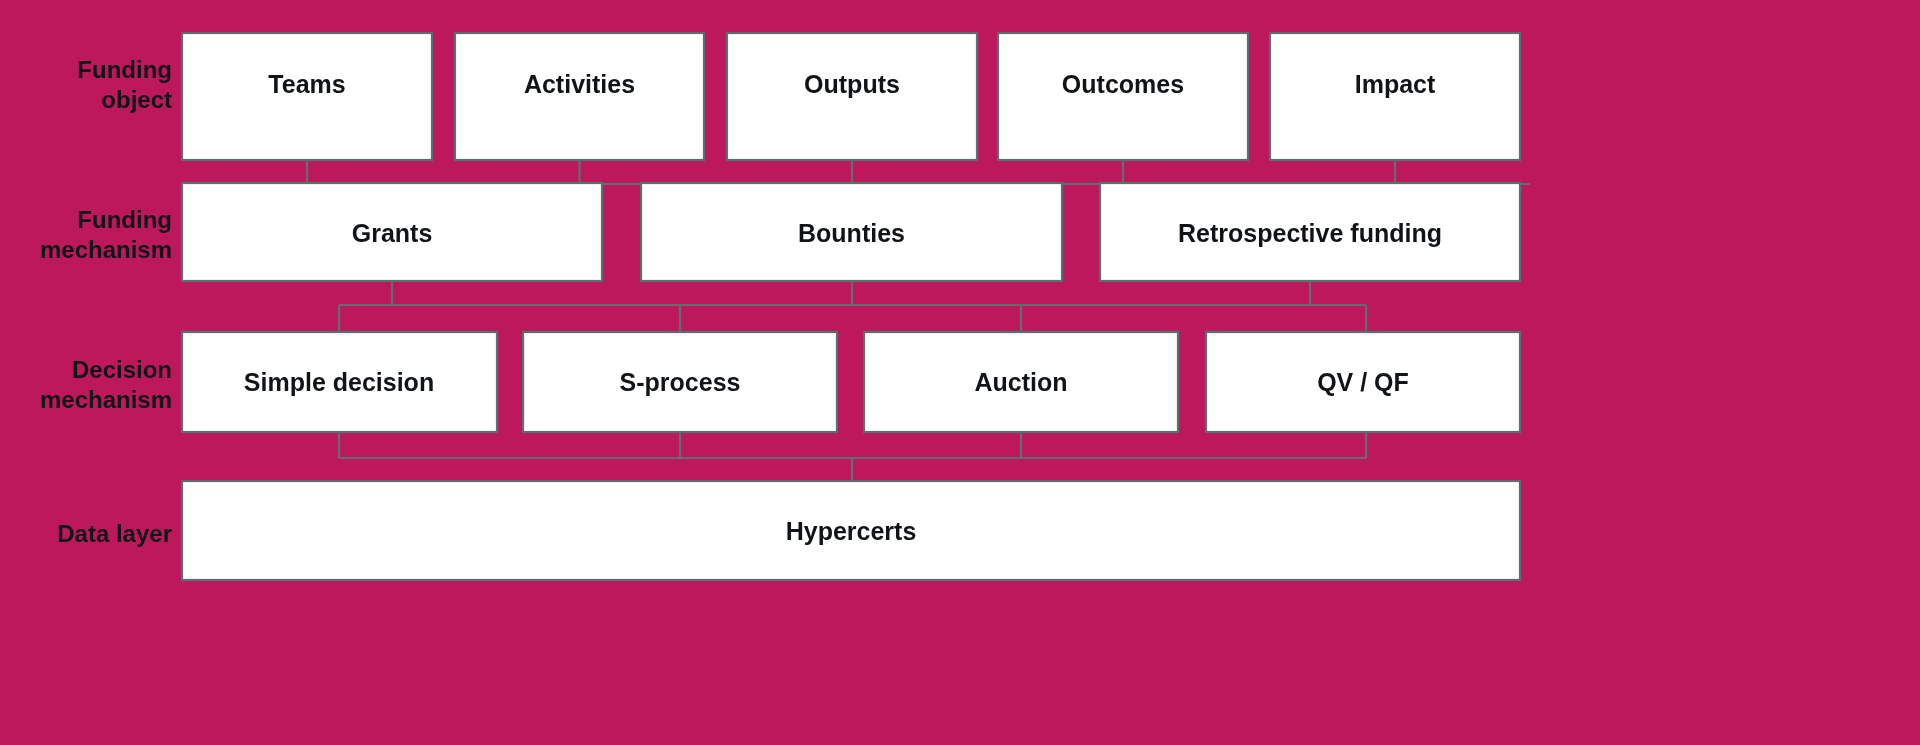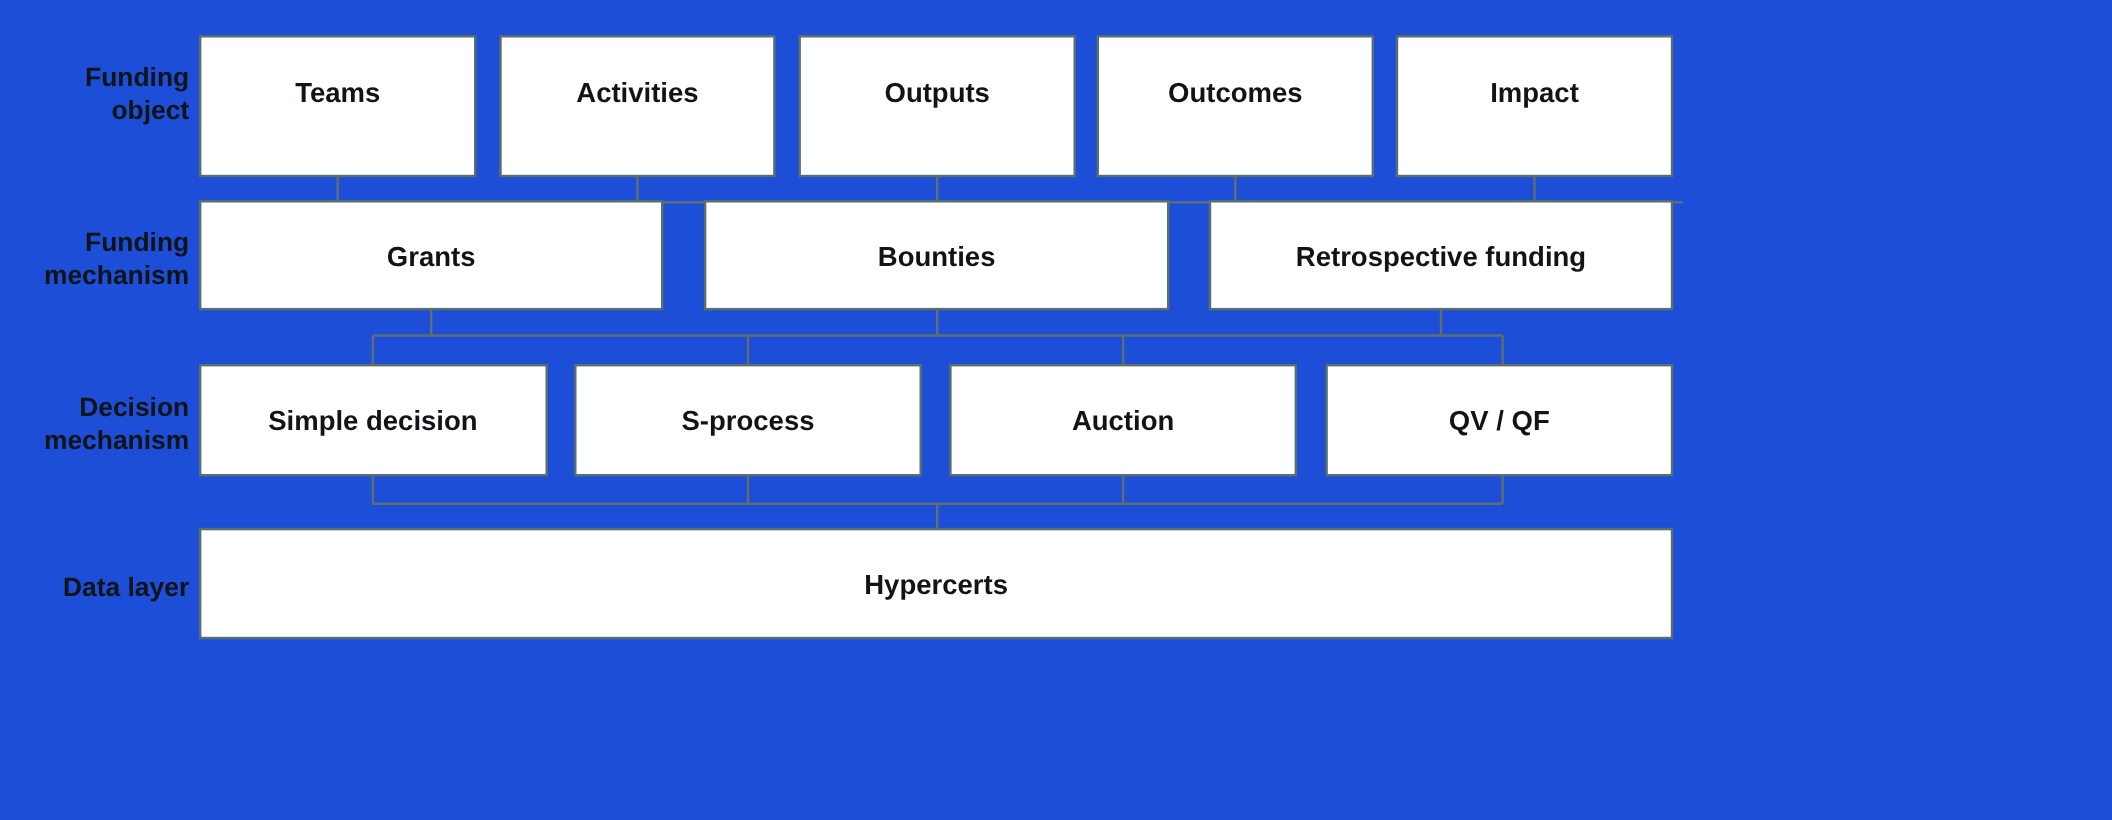--- a/index.html
+++ b/index.html
@@ -11,21 +11,21 @@
   body {
     width: 1920px;
     height: 745px;
     font-family: "Liberation Sans", sans-serif;
     overflow: hidden;
   }
   #diagram-root {
     position: relative;
     width: 1920px;
     height: 745px;
-    background: #1d4ed8;
+    background: #be185d;
   }
   svg#diagram-svg {
     position: absolute;
     left: 0;
     top: 0;
     width: 1920px;
     height: 745px;
     display: block;
   }
   .box-rect {

